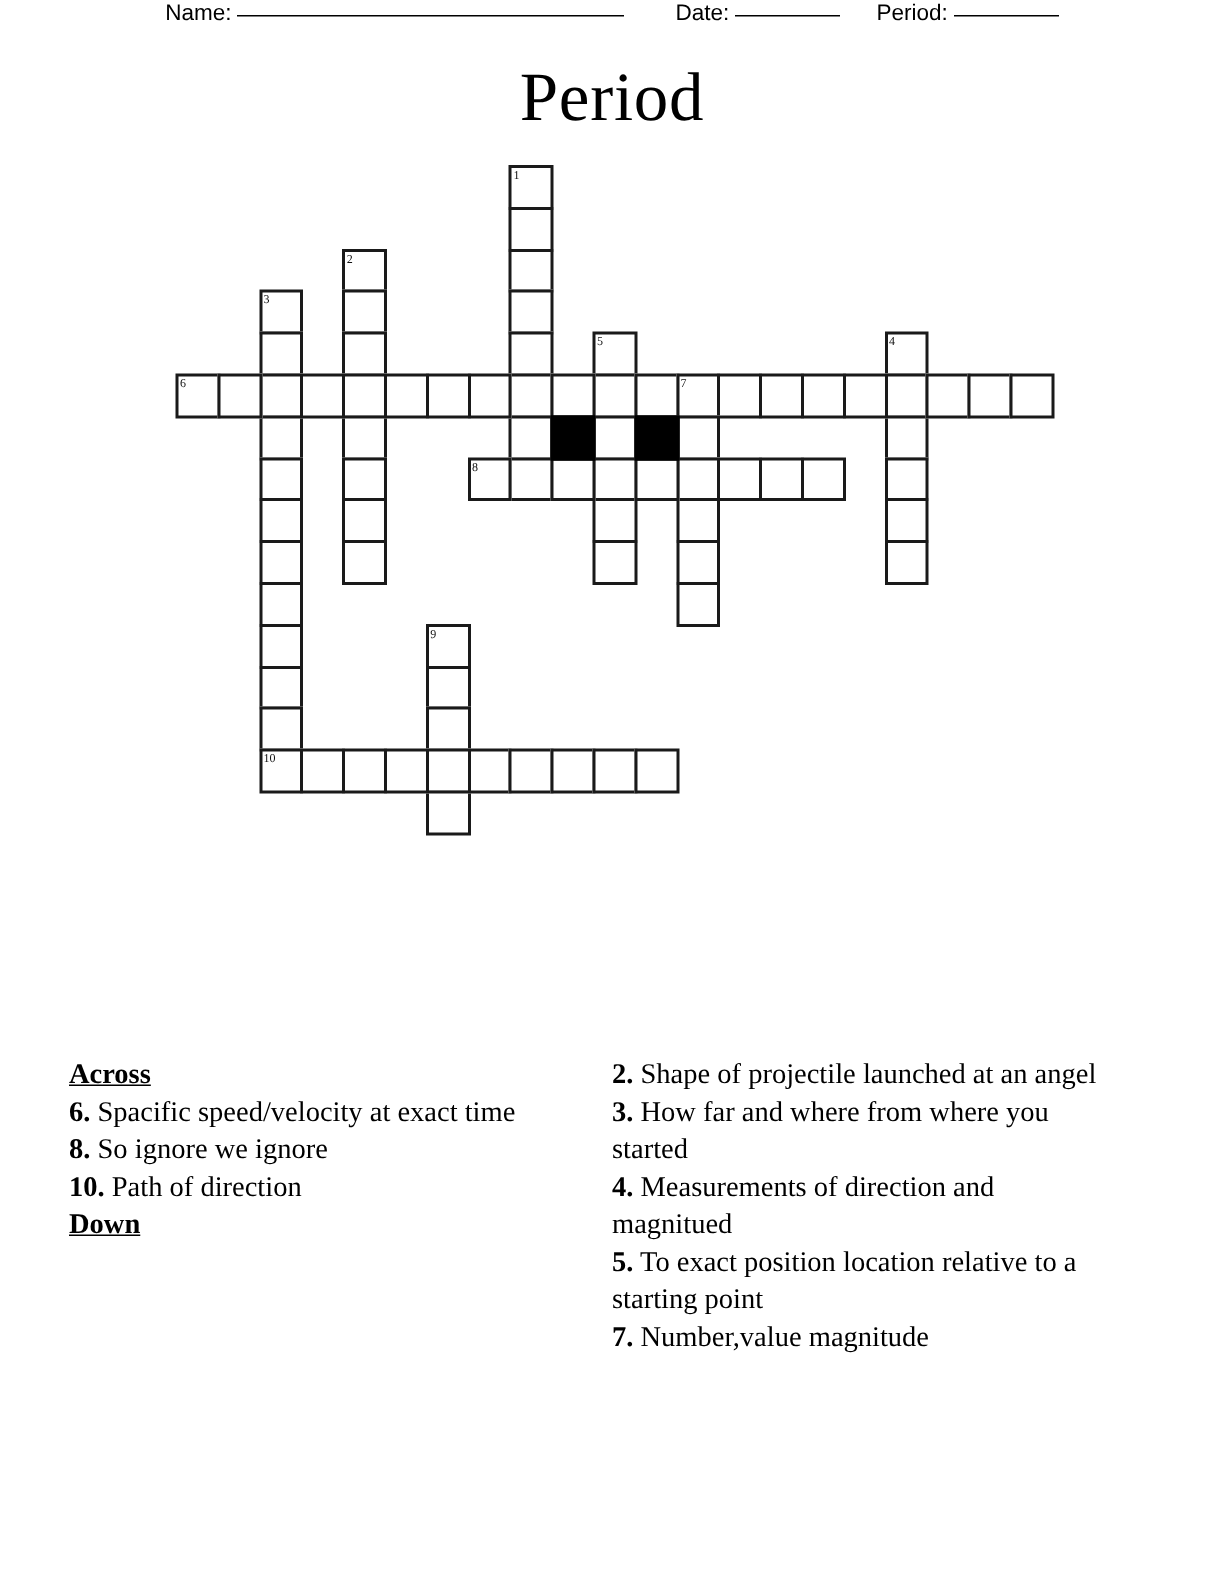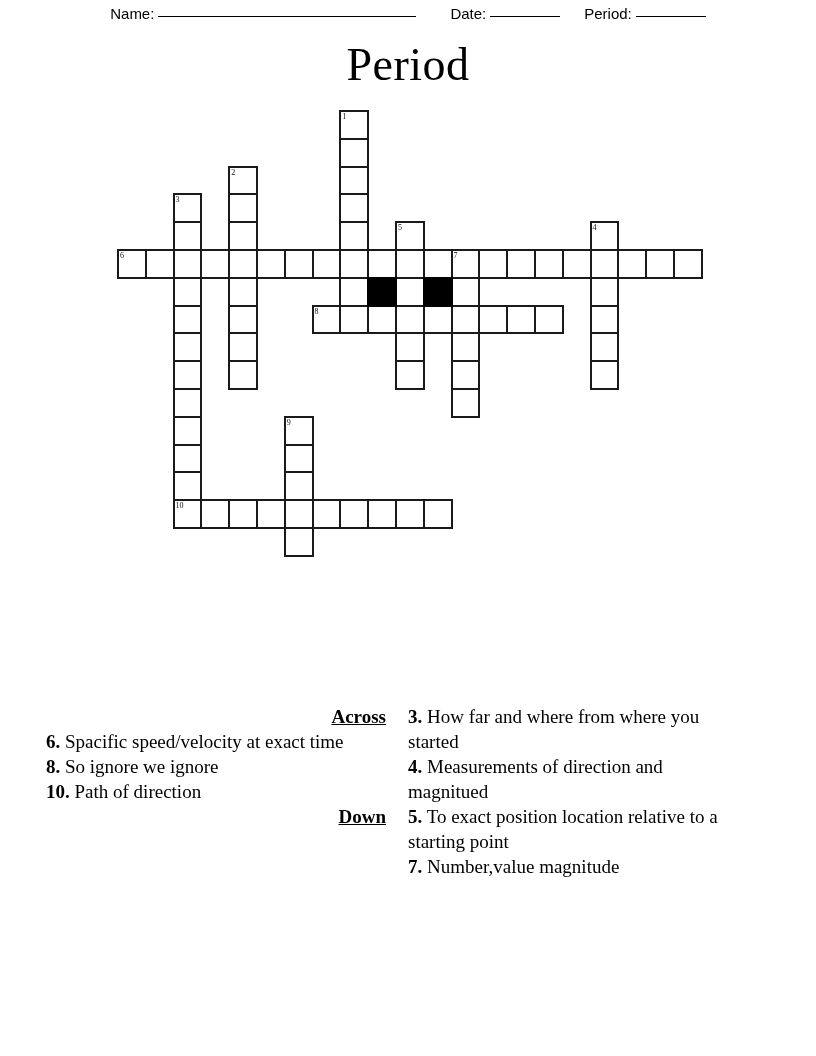--- a/index.html
+++ b/index.html
@@ -18,21 +18,21 @@
   }
 
   
   .header-line {
     position: absolute;
     top: 0px;
     left: 0px;
     width: 816px;
     height: 26px;
     display: flex;
-    align-items: center;
+    align-items: flex-start;
     justify-content: center;
     font-family: "Liberation Sans", "DejaVu Sans", sans-serif;
     font-size: 15px;
     white-space: nowrap;
   }
   .field-group {
     display: inline-flex;
     align-items: baseline;
   }
   .field-label { padding-right: 4px; }
@@ -105,21 +105,20 @@
     line-height: 25px;
     font-family: "Liberation Serif", "DejaVu Serif", serif;
   }
   .clue-col-left  { left: 46px;  width: 340px; top: 4px; }
   .clue-col-right { left: 408px; width: 330px; top: 4px; }
   .clue-heading {
     font-weight: bold;
     text-decoration: underline;
     font-size: 19px;
     line-height: 25px;
-    text-align: right;
   }
   .clue-item { margin: 0; }
   .clue-num {
     font-weight: bold;
   }
   .clue-text { font-weight: normal; }
 </style>
 </head>
 <body>
 
@@ -252,19 +251,20 @@
     <div class="clue-heading">Across</div>
     <div id="across-list">
         <div class="clue-item"><span class="clue-num">6.</span><span class="clue-text"> Spacific speed/velocity at exact time</span></div>
         <div class="clue-item"><span class="clue-num">8.</span><span class="clue-text"> So ignore we ignore</span></div>
         <div class="clue-item"><span class="clue-num">10.</span><span class="clue-text"> Path of direction</span></div>
       </div>
     <div class="clue-heading">Down</div>
   </div>
   <div class="clue-col clue-col-right">
     <div id="down-right-list">
+        <div class="clue-item"><span class="clue-num">2.</span><span class="clue-text"> Shape of projectile launched at an angel</span></div>
         <div class="clue-item"><span class="clue-num">3.</span><span class="clue-text"> How far and where from where you started</span></div>
         <div class="clue-item"><span class="clue-num">4.</span><span class="clue-text"> Measurements of direction and magnitued</span></div>
         <div class="clue-item"><span class="clue-num">5.</span><span class="clue-text"> To exact position location relative to a starting point</span></div>
         <div class="clue-item"><span class="clue-num">7.</span><span class="clue-text"> Number,value magnitude</span></div>
       </div>
   </div>
 </div>
 
 </body></html>

